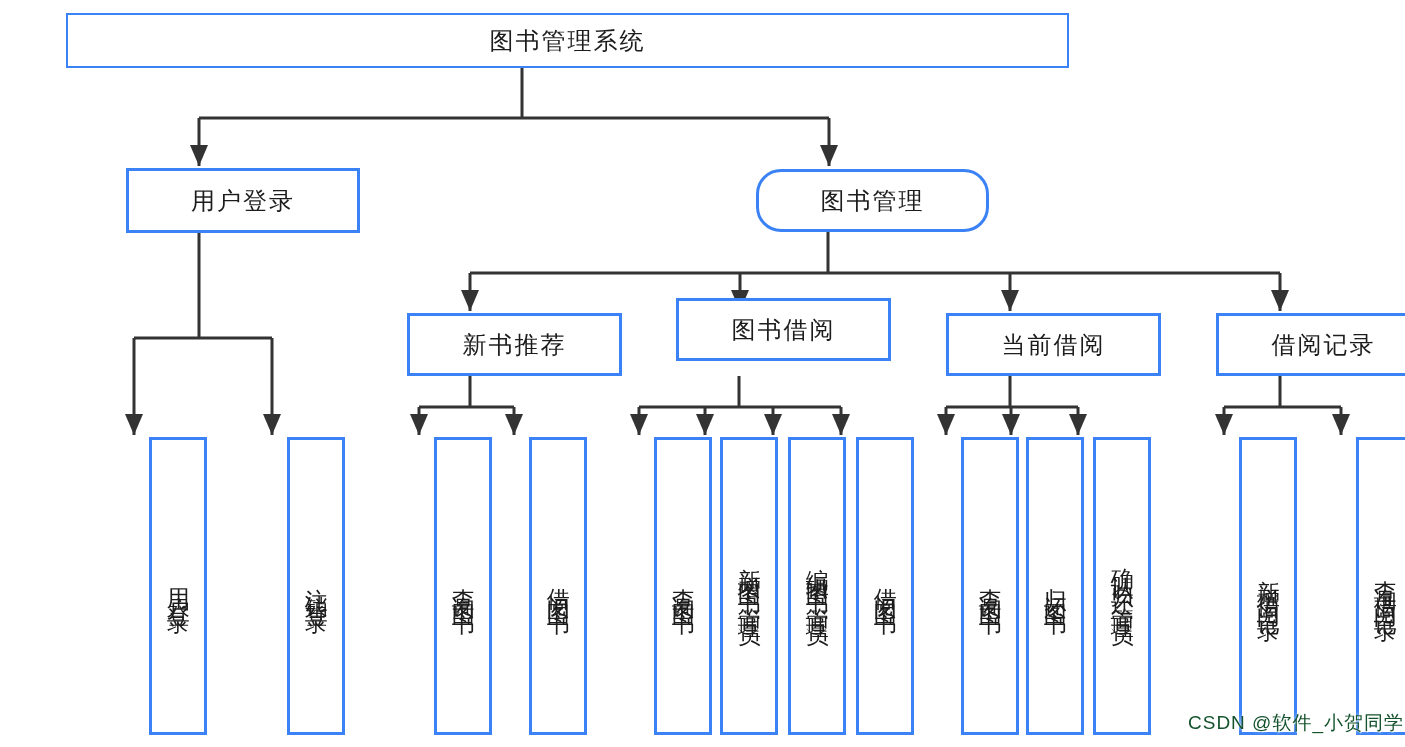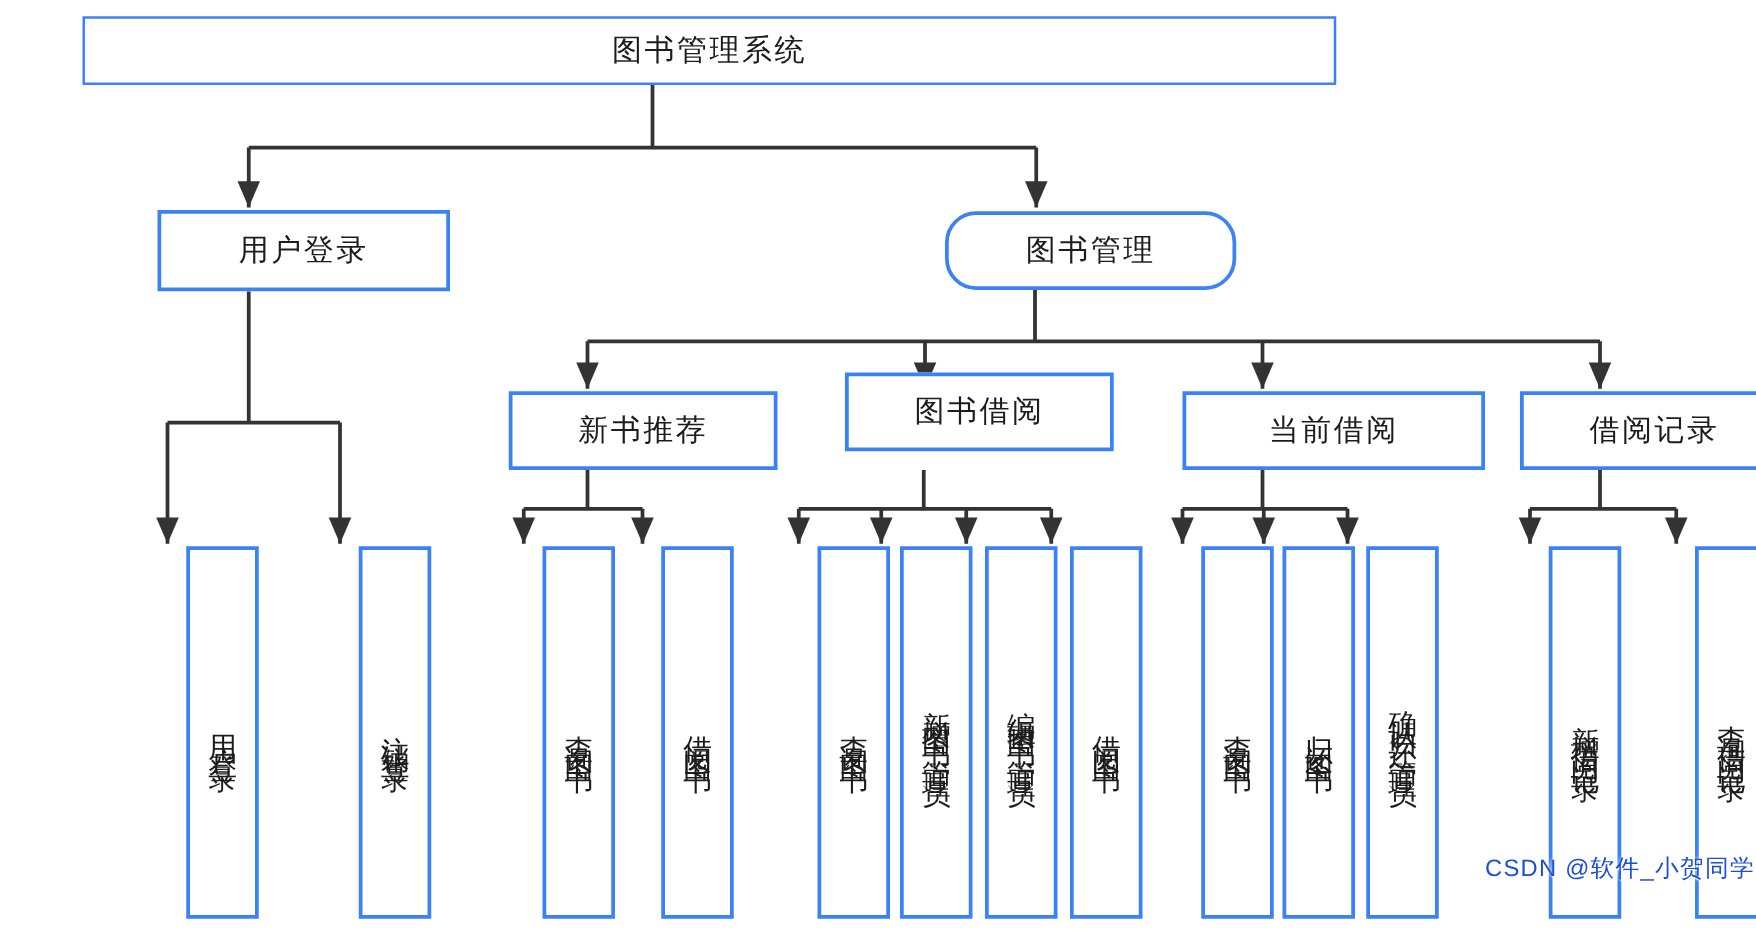--- a/index.html
+++ b/index.html
@@ -35,24 +35,24 @@
     writing-mode:vertical-rl;
     text-orientation:mixed;
     font-size:23px;
     letter-spacing:8px;
     line-height:1.1;
     white-space:nowrap;
   }
   .watermark{
     position:absolute;
     left:1188px;
-    top:682px;
+    top:710px;
     font-size:19px;
     letter-spacing:1px;
-    color:#1d4ed8;
+    color:#14532d;
     text-shadow:0 0 4px #ffffff, 1px 1px 0 rgba(255,255,255,0.8);
     white-space:nowrap;
   }
 </style>
 </head>
 <body>
 
 <div class="canvas">
 
   <svg class="wires" width="1405" height="747" viewBox="0 0 1405 747" aria-hidden="true">
@@ -102,21 +102,21 @@
   <div class="box" style="left:712px;top:169px;width:233px;height:63px;border-radius:25px;">
     <span class="hlabel">图书管理</span>
   </div>
 
   <div class="box" style="left:363px;top:313px;width:215px;height:63px;">
     <span class="hlabel">新书推荐</span>
   </div>
   <div class="box" style="left:632px;top:298px;width:215px;height:63px;">
     <span class="hlabel">图书借阅</span>
   </div>
-  <div class="box" style="left:902px;top:313px;width:242px;height:63px;">
+  <div class="box" style="left:902px;top:313px;width:215px;height:63px;">
     <span class="hlabel">当前借阅</span>
   </div>
   <div class="box" style="left:1172px;top:313px;width:215px;height:63px;">
     <span class="hlabel">借阅记录</span>
   </div>
 
   <div class="box" style="left:105px;top:437px;width:58px;height:298px;">
     <span class="vlabel">用户登录</span>
   </div>
   <div class="box" style="left:243px;top:437px;width:58px;height:298px;">

